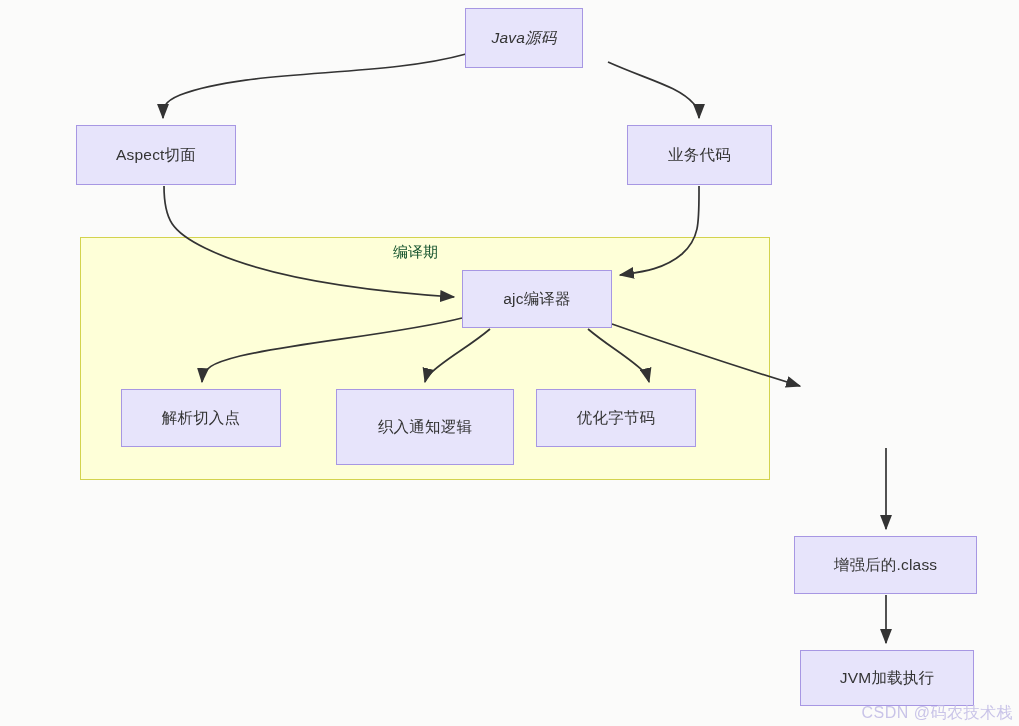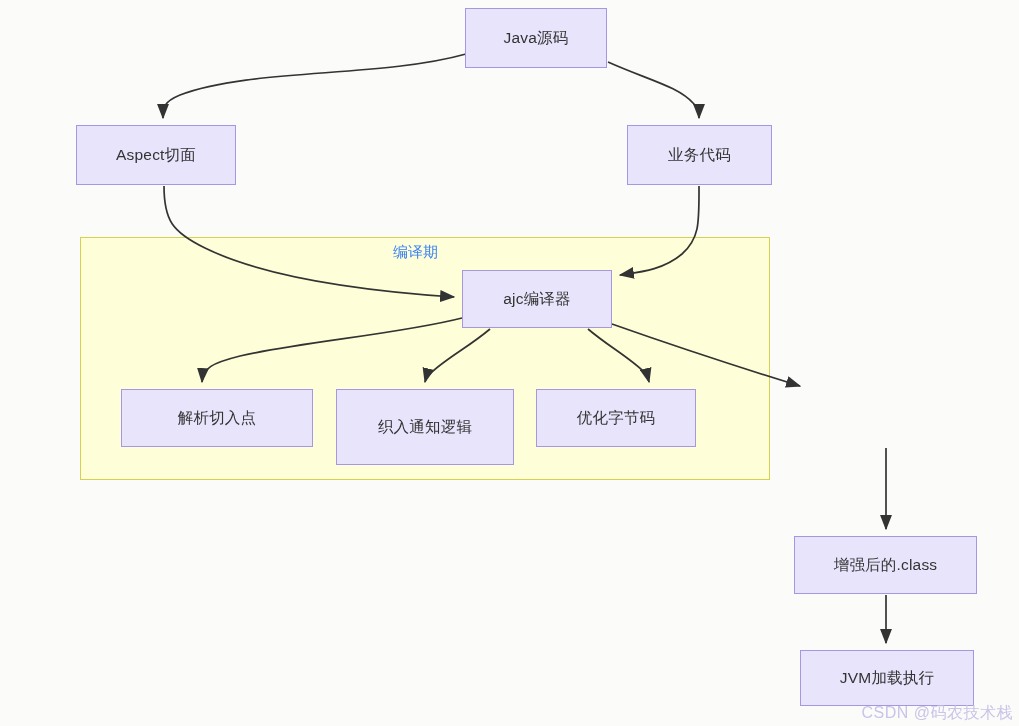--- a/index.html
+++ b/index.html
@@ -32,21 +32,21 @@
   }
   .cluster {
     position: absolute;
     box-sizing: border-box;
     background: #feffd8;
     border: 1.6px solid #d3d34e;
     z-index: 1;
   }
   .cluster-label {
     position: absolute;
-    color: #3b82f6;
+    color: #14532d;
     font-size: 15px;
     white-space: nowrap;
     z-index: 2;
   }
   svg.edges {
     position: absolute;
     left: 0;
     top: 0;
     width: 1019px;
     height: 726px;
@@ -99,24 +99,24 @@
 
     <path d="M 588,329 C 608,346 630,358 644,372 C 648,377 648,378 649,382" marker-end="url(#arrowhead)"></path>
 
     <path d="M 612,324 C 680,348 748,370 800,386" marker-end="url(#arrowhead)"></path>
 
     <path d="M 886,448 L 886,529" marker-end="url(#arrowhead)"></path>
 
     <path d="M 886,595 L 886,643" marker-end="url(#arrowhead)"></path>
   </svg>
 
-  <div class="node" id="node-java-source" style="left: 465px; top: 8px; width: 142px; height: 60px;">Java源码</div>
+  <div class="node" id="node-java-source" style="left: 465px; top: 8px; width: 118px; height: 60px; font-style: italic;">Java源码</div>
   <div class="node" id="node-aspect" style="left: 76px; top: 125px; width: 160px; height: 60px;">Aspect切面</div>
   <div class="node" id="node-business-code" style="left: 627px; top: 125px; width: 145px; height: 60px;">业务代码</div>
   <div class="node" id="node-ajc-compiler" style="left: 462px; top: 270px; width: 150px; height: 58px;">ajc编译器</div>
-  <div class="node" id="node-parse-pointcut" style="left: 121px; top: 389px; width: 192px; height: 58px;">解析切入点</div>
+  <div class="node" id="node-parse-pointcut" style="left: 121px; top: 389px; width: 160px; height: 58px;">解析切入点</div>
   <div class="node" id="node-weave-advice" style="left: 336px; top: 389px; width: 178px; height: 76px;">织入通知逻辑</div>
   <div class="node" id="node-optimize-bytecode" style="left: 536px; top: 389px; width: 160px; height: 58px;">优化字节码</div>
   <div class="node" id="node-enhanced-class" style="left: 794px; top: 536px; width: 183px; height: 58px;">增强后的.class</div>
   <div class="node" id="node-jvm-run" style="left: 800px; top: 650px; width: 174px; height: 56px;">JVM加载执行</div>
 
   <div class="watermark">CSDN @码农技术栈</div>
 </div>
 
 </body></html>

